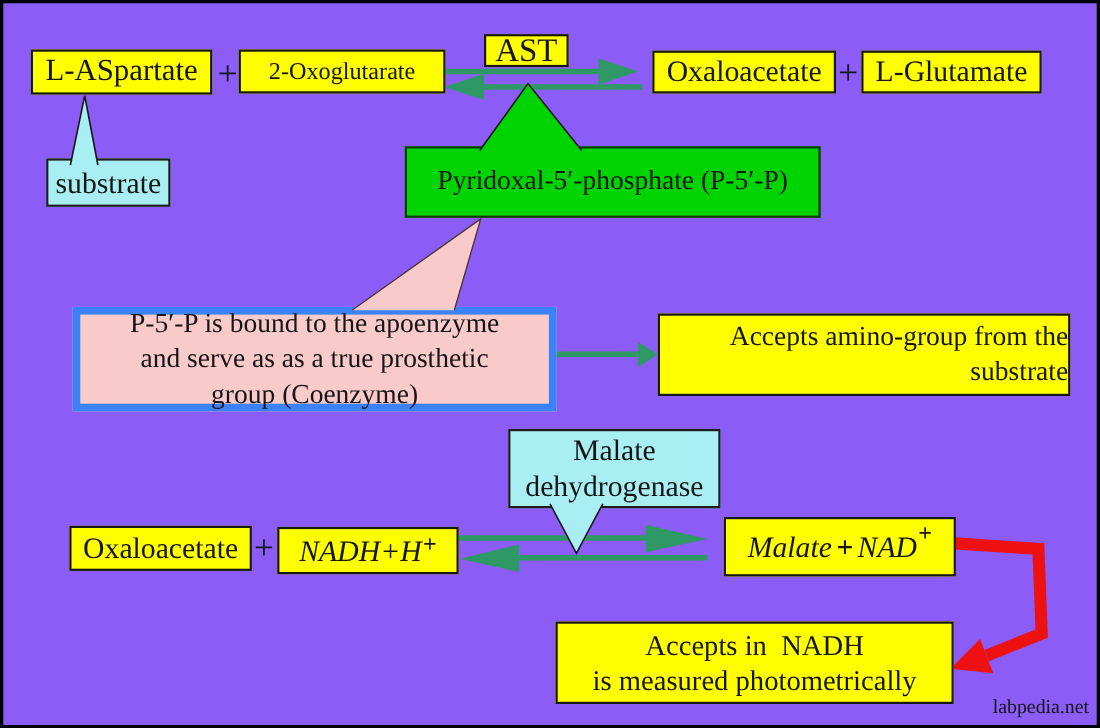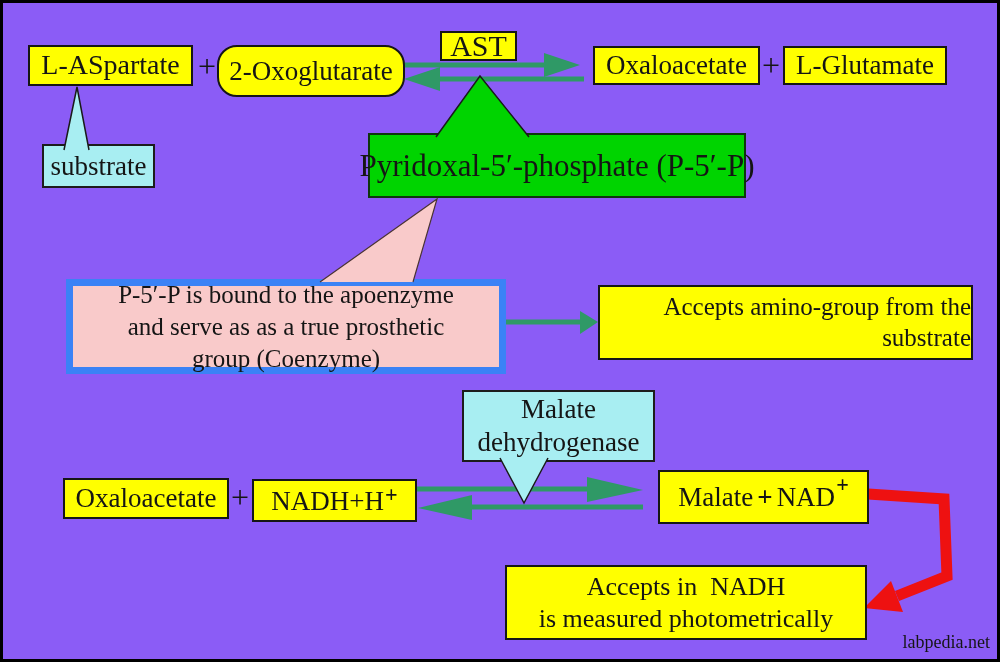--- a/index.html
+++ b/index.html
@@ -16,21 +16,21 @@
   .box{
     position:absolute;z-index:2;box-sizing:border-box;
     display:flex;flex-direction:column;align-items:center;justify-content:center;
     text-align:center;line-height:1.22;white-space:nowrap;
   }
   .yellow{background:#ffff00;border:2px solid #161616;}
   .green-box{background:#00d400;border:2px solid #0e360e;}
   .cyan{background:#a8eef2;border:2px solid #1c1c1c;}
   .pink{background:#f9caca;border:7px solid #3b82f6;}
   .plain{background:transparent;border:none;}
-  .row{display:flex;flex-direction:row;align-items:center;justify-content:center;}
+  .row{display:flex;flex-direction:row;align-items:center;justify-content:center;font-style:italic;}
   .sup{font-weight:bold;font-size:0.82em;line-height:1;position:relative;top:-0.55em;margin-left:1px;}
   .midplus{font-weight:bold;margin:0 4px;}
   .plus{font-size:32px;}
   .prewrap{white-space:pre-wrap;}
   .ptr{stroke:#1a1a1a;stroke-width:1.5;}
   .ptr-pink{stroke:#4a3333;stroke-width:1.2;}
   .watermark{font-size:18px;justify-content:flex-end;align-items:flex-end;}
 </style>
 </head>
 <body>
@@ -55,41 +55,41 @@
     <path d="M 868 494 L 944 499 L 947 576 L 897 596" fill="none" stroke-width="11" stroke="#ee1111"></path>
     <polygon points="864,608 891,581 903,612" fill="#ee1111"></polygon>
   </svg>
 
   <div class="box yellow" style="left:28px;top:45px;width:165px;height:41px;font-size:28px;">
     <span>L-ASpartate</span>
   </div>
   <div class="box plain plus" style="left:195px;top:49px;width:24px;height:36px;">
     <span>+</span>
   </div>
-  <div class="box yellow" style="left:217px;top:45px;width:188px;height:52px;font-size:27px;border-radius:20px;">
+  <div class="box yellow" style="left:217px;top:45px;width:188px;height:40px;font-size:22px;">
     <span>2-Oxoglutarate</span>
   </div>
   <div class="box yellow" style="left:440px;top:31px;width:77px;height:30px;font-size:30px;">
     <span>AST</span>
   </div>
   <div class="box yellow" style="left:593px;top:46px;width:167px;height:39px;font-size:27px;">
     <span>Oxaloacetate</span>
   </div>
   <div class="box plain plus" style="left:759px;top:48px;width:24px;height:36px;">
     <span>+</span>
   </div>
   <div class="box yellow" style="left:783px;top:46px;width:164px;height:39px;font-size:27px;">
     <span>L-Glutamate</span>
   </div>
 
   <div class="box cyan" style="left:42px;top:144px;width:113px;height:44px;font-size:27px;">
     <span>substrate</span>
   </div>
 
-  <div class="box green-box" style="left:368px;top:133px;width:378px;height:65px;font-size:31px;">
+  <div class="box green-box" style="left:368px;top:133px;width:378px;height:65px;font-size:25px;">
     <span>Pyridoxal-5′-phosphate (P-5′-P)</span>
   </div>
 
   <div class="box pink" style="left:66px;top:279px;width:440px;height:95px;font-size:25px;line-height:1.28;">
     <span>P-5′-P is bound to the apoenzyme</span>
     <span>and serve as as a true prosthetic</span>
     <span>group (Coenzyme)</span>
   </div>
 
   <div class="box yellow" style="left:598px;top:285px;width:375px;height:75px;font-size:25px;align-items:flex-end;">

